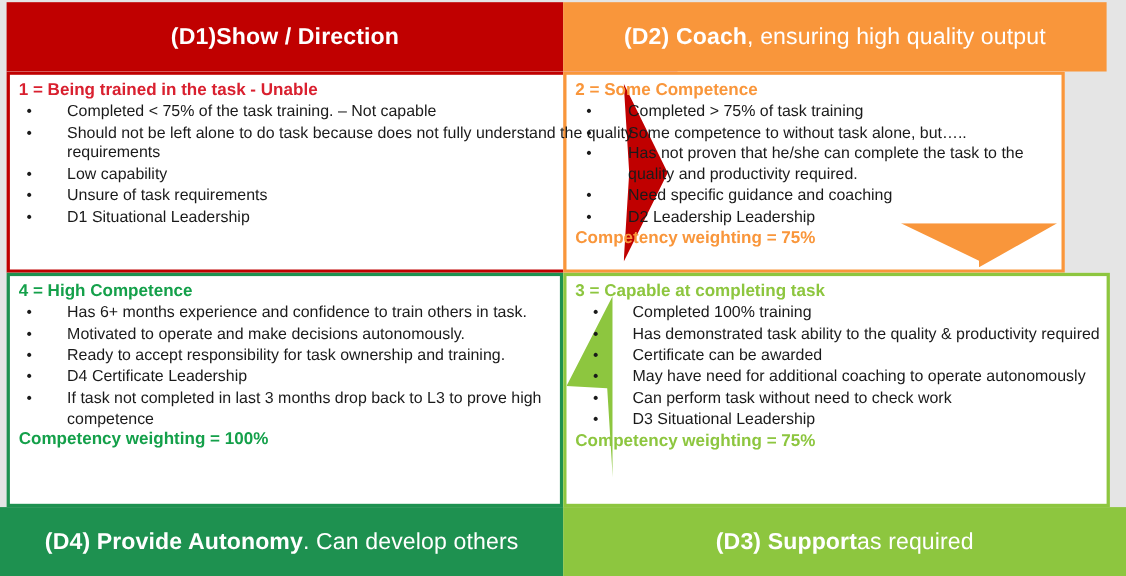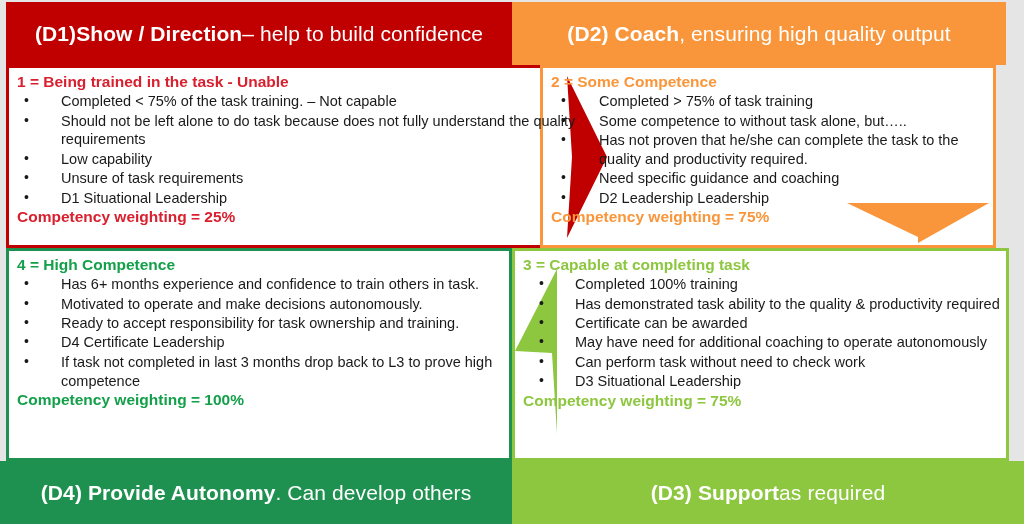--- a/index.html
+++ b/index.html
@@ -64,21 +64,20 @@
   }
   .quad-d1 {
     left: 6px; top: 65px;
     width: 610px; height: 183px;
     border: 3px solid #c00000;
   }
   .quad-d2 {
     left: 512px; top: 65px;
     width: 456px; height: 183px;
     border: 3px solid #f9963b;
-    margin-left: 28px;
   }
   .quad-d4 {
     left: 6px; top: 248px;
     width: 506px; height: 213px;
     border: 3px solid #1e9150;
   }
   .quad-d3 {
     left: 512px; top: 248px;
     width: 497px; height: 213px;
     border: 3px solid #8dc63f;
@@ -160,42 +159,40 @@
     width: 42px; height: 165px;
   }
 </style>
 </head>
 <body>
 
 <div class="matrix">
 
   <div class="band band-d1">
     <span class="strong">(D1)Show / Direction</span>
-      <span class="light"> – help to build confidence</span>
   </div>
 
   <div class="band band-d2">
     <span class="strong">(D2) Coach</span>
       <span class="light">, ensuring high quality output</span>
   </div>
 
   <div class="quad quad-d1">
     <svg class="arrow arrow-right-d1" viewBox="0 0 40 162" preserveAspectRatio="none">
       <polygon points="0,0 40,81 0,162 5,81" fill="#c00000"></polygon>
     </svg>
     <div class="qbody">
       <div class="qhead qhead-d1">1 = Being trained in the task - Unable</div>
       <ul class="qlist">
         <li>Completed &lt; 75% of the task training. – Not capable</li>
         <li>Should not be left alone to do task because does not fully understand the quality requirements</li>
         <li>Low capability</li>
         <li>Unsure of task requirements</li>
         <li>D1 Situational Leadership</li>
       </ul>
-      <div class="qfoot qfoot-d1">Competency weighting = 25%</div>
     </div>
   </div>
 
   <div class="quad quad-d2">
     <svg class="arrow arrow-down-d2" viewBox="0 0 142 40" preserveAspectRatio="none">
       <polygon points="0,0 142,0 71,40 71,34" fill="#f9963b"></polygon>
     </svg>
     <div class="qbody">
       <div class="qhead qhead-d2">2 = Some Competence</div>
       <ul class="qlist">

